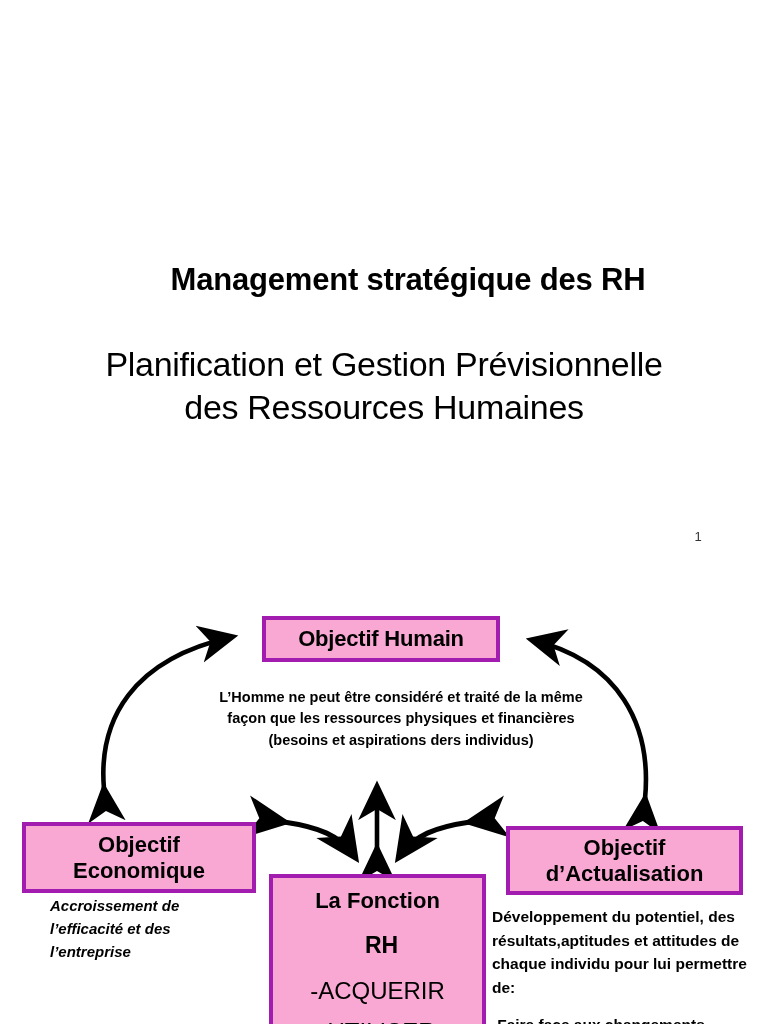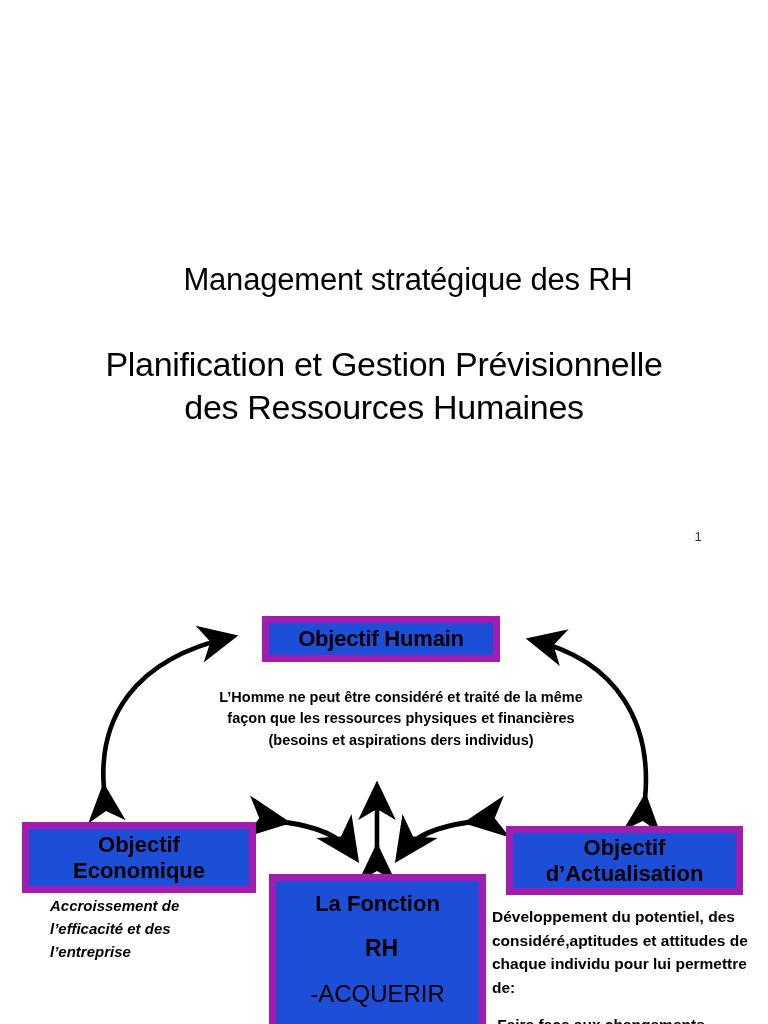--- a/index.html
+++ b/index.html
@@ -25,21 +25,21 @@
   
   .title-block {
     position: absolute;
     left: 0;
     top: 262px;
     width: 768px;
     text-align: center;
   }
   .title-line-1 {
     font-size: 31px;
-    font-weight: 400;
+    font-weight: 700;
     line-height: 1.18;
     letter-spacing: -0.2px;
     white-space: nowrap;
     margin-left: 48px;
   }
   .title-line-2 {
     margin-top: 44px;
     font-size: 34px;
     font-weight: 400;
     line-height: 1.28;
@@ -55,22 +55,22 @@
     text-align: center;
     font-size: 13px;
     font-weight: 400;
     color: #333333;
   }
 
   
   .node-box {
     position: absolute;
     box-sizing: border-box;
-    border: 7px solid #a21caf;
-    background: #1d4ed8;
+    border: 4px solid #a21caf;
+    background: #f9a8d4;
     display: flex;
     align-items: center;
     justify-content: center;
     text-align: center;
     font-weight: bold;
     z-index: 3;
   }
 
   #box-humain {
     left: 262px;
@@ -242,21 +242,21 @@
 
   <div class="node-box" id="box-actualisation">
     <div>
       <div>Objectif</div>
       <div>d’Actualisation</div>
     </div>
   </div>
 
   <div class="desc" id="desc-actualisation">
     <div>Développement du potentiel, des</div>
-    <div>considéré,aptitudes et attitudes de</div>
+    <div>résultats,aptitudes et attitudes de</div>
     <div>chaque individu pour lui permettre</div>
     <div>de:</div>
     <div class="spacer-line"></div>
     <div>-Faire face aux changements</div>
   </div>
 
   <div class="node-box" id="box-fonction">
     <div class="fonction-inner">
       <div class="fonction-title">La Fonction</div>
       <div class="fonction-rh">RH</div>

